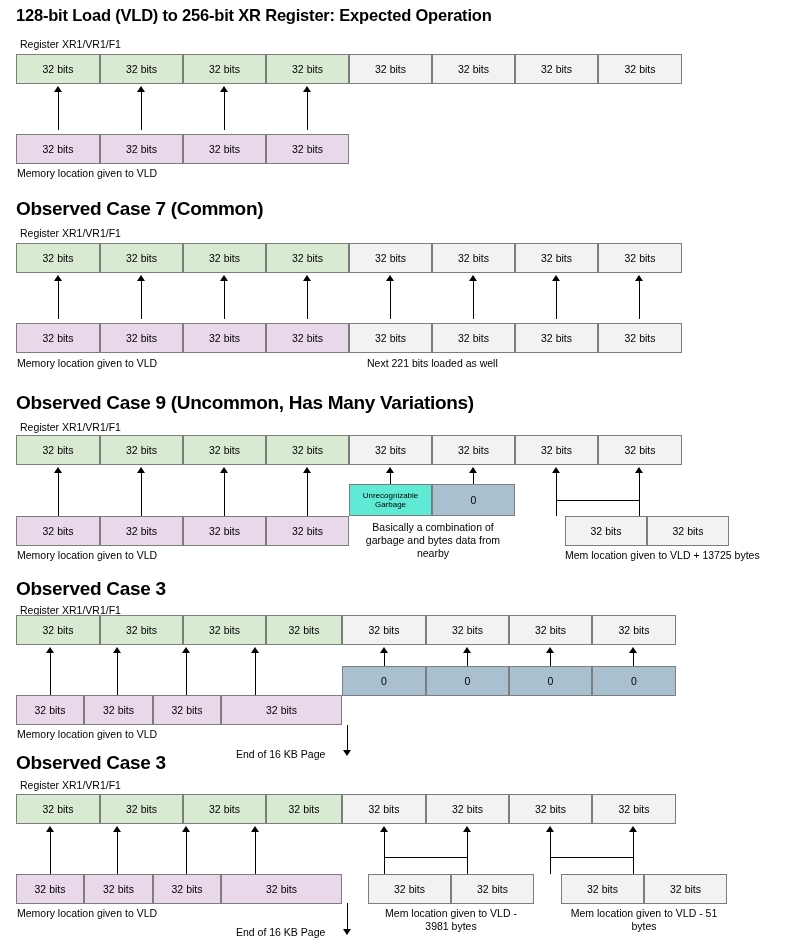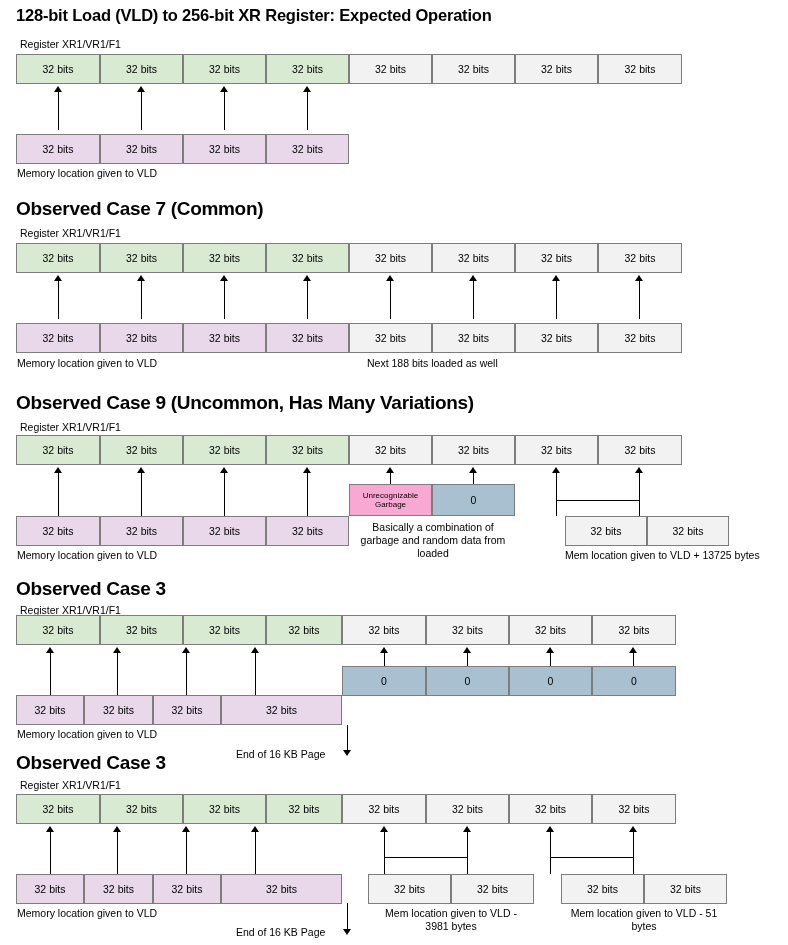--- a/index.html
+++ b/index.html
@@ -50,21 +50,21 @@
     display: flex;
     align-items: center;
     justify-content: center;
     text-align: center;
     height: 30px;
   }
   .green  { background: #d9ead3; }
   .grey   { background: #f2f2f2; }
   .purple { background: #e8d8ea; }
   .blue   { background: #a8c0d0; }
-  .bluelt { background: #f9a8d4; text-align: center; }
+  .bluelt { background: #5eead4; text-align: center; }
 
   .garbage {
     font-size: 8px;
     line-height: 1.15;
   }
 
   
   .arrow-line {
     background: #000;
     width: 1px;
@@ -146,21 +146,21 @@
 <div class="abs cell purple" style="left:16px; top:323px; width:84px;">32 bits</div>
 <div class="abs cell purple" style="left:100px; top:323px; width:83px;">32 bits</div>
 <div class="abs cell purple" style="left:183px; top:323px; width:83px;">32 bits</div>
 <div class="abs cell purple" style="left:266px; top:323px; width:83px;">32 bits</div>
 <div class="abs cell grey" style="left:349px; top:323px; width:83px;">32 bits</div>
 <div class="abs cell grey" style="left:432px; top:323px; width:83px;">32 bits</div>
 <div class="abs cell grey" style="left:515px; top:323px; width:83px;">32 bits</div>
 <div class="abs cell grey" style="left:598px; top:323px; width:84px;">32 bits</div>
 
 <div class="abs caption" style="left:17px; top:357px;">Memory location given to VLD</div>
-<div class="abs caption" style="left:367px; top:357px;">Next 188 bits loaded as well</div>
+<div class="abs caption" style="left:367px; top:357px;">Next 221 bits loaded as well</div>
 
 <div class="abs section-title" style="left:16px; top:392px;">Observed Case 9 (Uncommon, Has Many Variations)</div>
 <div class="abs reg-label" style="left:20px; top:421px;">Register XR1/VR1/F1</div>
 
 <div class="abs cell green" style="left:16px; top:435px; width:84px;">32 bits</div>
 <div class="abs cell green" style="left:100px; top:435px; width:83px;">32 bits</div>
 <div class="abs cell green" style="left:183px; top:435px; width:83px;">32 bits</div>
 <div class="abs cell green" style="left:266px; top:435px; width:83px;">32 bits</div>
 <div class="abs cell grey" style="left:349px; top:435px; width:83px;">32 bits</div>
 <div class="abs cell grey" style="left:432px; top:435px; width:83px;">32 bits</div>
@@ -194,21 +194,21 @@
 
 <div class="abs cell grey" style="left:565px; top:516px; width:82px;">32 bits</div>
 <div class="abs cell grey" style="left:647px; top:516px; width:82px;">32 bits</div>
 
 <div class="abs cell purple" style="left:16px; top:516px; width:84px;">32 bits</div>
 <div class="abs cell purple" style="left:100px; top:516px; width:83px;">32 bits</div>
 <div class="abs cell purple" style="left:183px; top:516px; width:83px;">32 bits</div>
 <div class="abs cell purple" style="left:266px; top:516px; width:83px;">32 bits</div>
 
 <div class="abs caption" style="left:17px; top:549px;">Memory location given to VLD</div>
-<div class="abs caption-center" style="left:358px; top:521px; width:150px;">Basically a combination of garbage and random data from loaded</div>
+<div class="abs caption-center" style="left:358px; top:521px; width:150px;">Basically a combination of garbage and bytes data from nearby</div>
 <div class="abs caption" style="left:565px; top:549px;">Mem location given to VLD + 13725 bytes</div>
 
 <div class="abs section-title" style="left:16px; top:578px;">Observed Case 3</div>
 <div class="abs reg-label" style="left:20px; top:604px;">Register XR1/VR1/F1</div>
 
 <div class="abs cell green" style="left:16px; top:615px; width:84px;">32 bits</div>
 <div class="abs cell green" style="left:100px; top:615px; width:83px;">32 bits</div>
 <div class="abs cell green" style="left:183px; top:615px; width:83px;">32 bits</div>
 <div class="abs cell green" style="left:266px; top:615px; width:76px;">32 bits</div>
 <div class="abs cell grey" style="left:342px; top:615px; width:84px;">32 bits</div>

